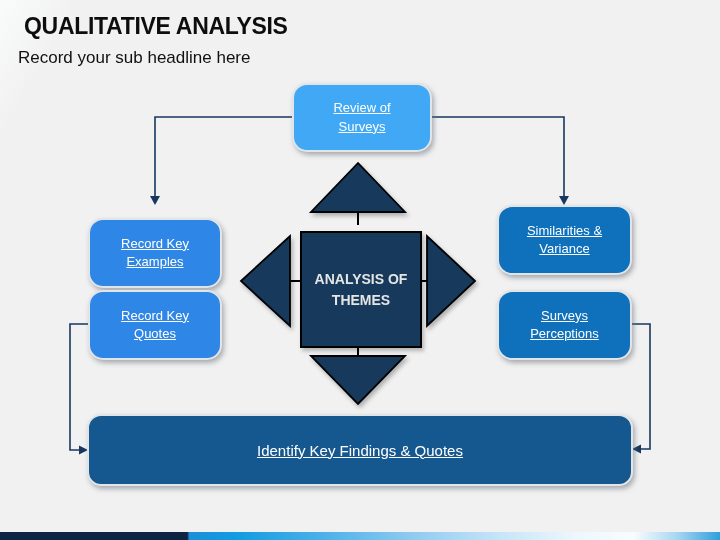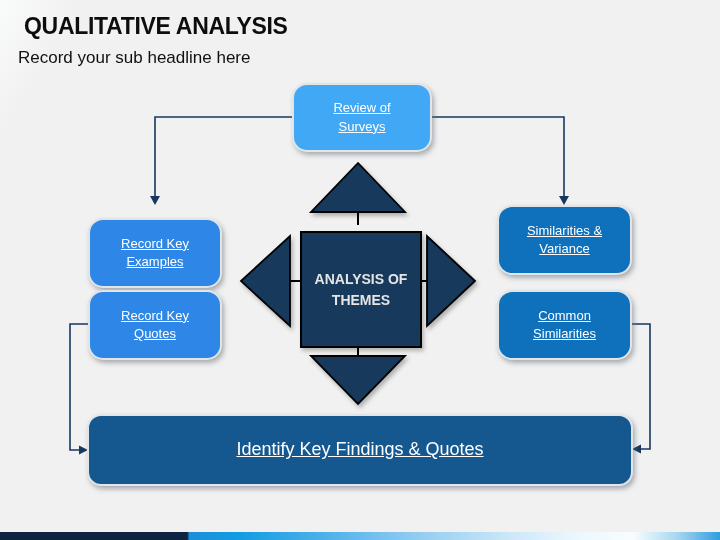--- a/index.html
+++ b/index.html
@@ -30,21 +30,21 @@
     box-shadow:2px 3px 5px rgba(110,115,120,0.55);
     font-size:13px;line-height:1.4;box-sizing:border-box;text-decoration:underline;
   }
   .box-top{left:292px;top:83px;width:140px;height:69px;background:var(--top-box,#41a8f5);padding:0 26px;}
   .box-left1{left:88px;top:218px;width:134px;height:70px;background:var(--left-boxes,#2e86e6);padding:0 14px;}
   .box-left2{left:88px;top:290px;width:134px;height:70px;background:var(--left-boxes,#2e86e6);padding:0 14px;}
   .box-right1{left:497px;top:205px;width:135px;height:70px;background:var(--right-boxes,#0f70bb);padding:0 14px;}
   .box-right2{left:497px;top:290px;width:135px;height:70px;background:var(--right-boxes,#0f70bb);padding:0 14px;}
   .bottom-bar{
     left:87px;top:414px;width:546px;height:72px;
-    background:var(--bottom-bar,#15578f);font-size:18px;border-radius:14px;
+    background:var(--bottom-bar,#15578f);font-size:15px;border-radius:14px;
   }
   .center-square{
     position:absolute;left:300px;top:223px;width:122px;height:117px;
     background:var(--center-shape,#16395c);border:2px solid #000;box-sizing:border-box;
     display:flex;align-items:center;justify-content:center;text-align:center;
     color:#e5e5e5;font-weight:700;font-size:14px;line-height:1.45;padding:0 9px;
     box-shadow:2px 3px 4px rgba(0,0,0,0.25);
     margin-top:8px;
   }
   .gradient-strip{
@@ -97,21 +97,21 @@
 
   <div class="box box-left2">
     <span>Record Key Quotes</span>
   </div>
 
   <div class="box box-right1">
     <span>Similarities &amp; Variance</span>
   </div>
 
   <div class="box box-right2">
-    <span>Common Similarities</span>
+    <span>Surveys Perceptions</span>
   </div>
 
   <div class="center-square">
     <span>ANALYSIS OF THEMES</span>
   </div>
 
   <div class="box bottom-bar">
     <span>Identify Key Findings &amp; Quotes</span>
   </div>
 

